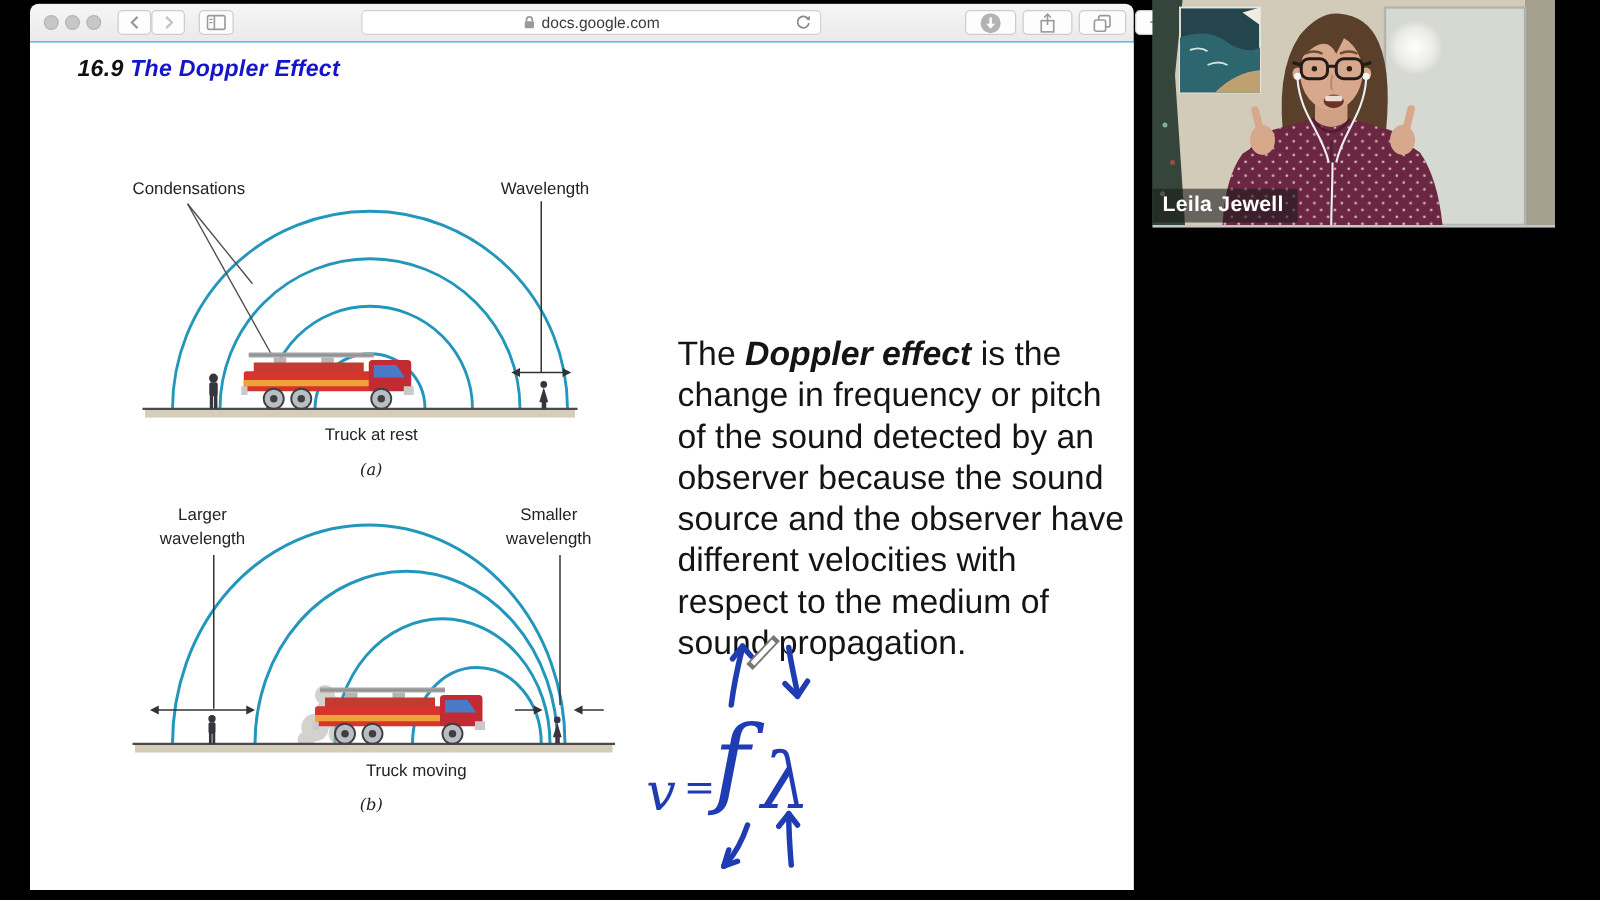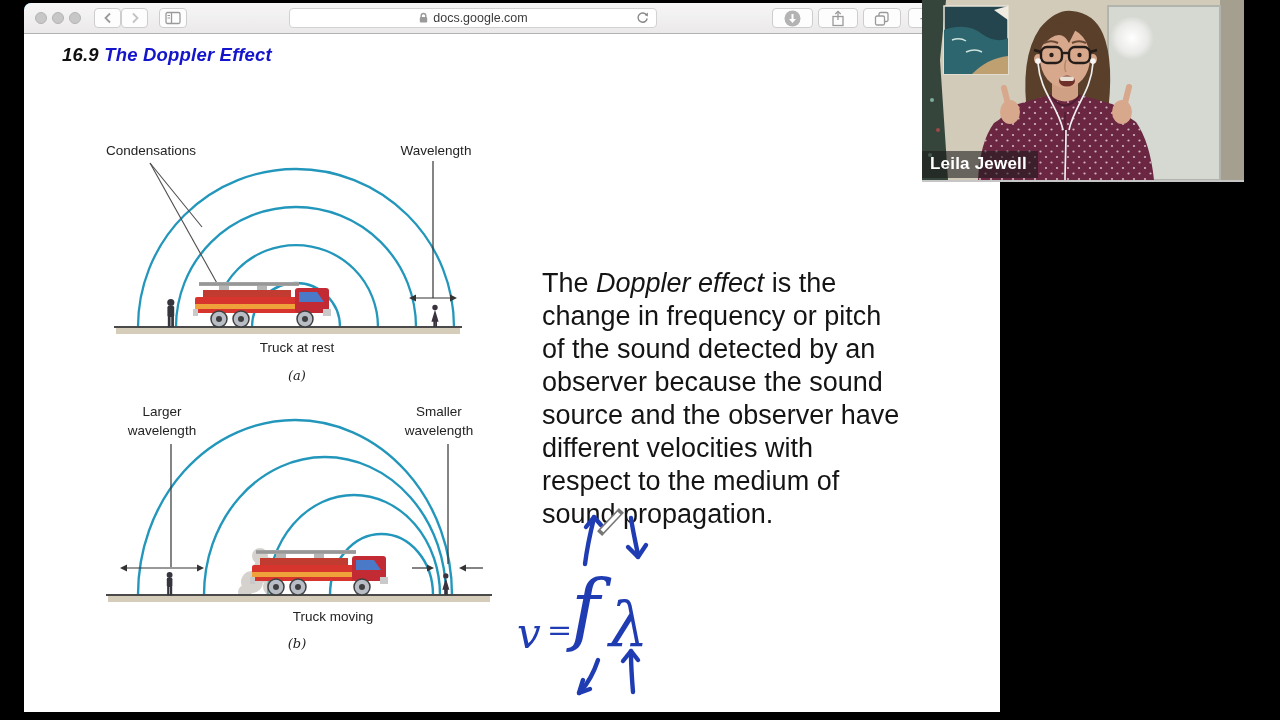--- a/index.html
+++ b/index.html
@@ -1,20 +1,20 @@
 <!DOCTYPE html>
 <html><head>
 <meta charset="utf-8">
 <style>
   html,body{margin:0;padding:0;}
   body{width:1280px;height:720px;background:#000;position:relative;overflow:hidden;
        font-family:"Liberation Sans",sans-serif;}
 
   
-  .window{position:absolute;left:24px;top:3px;width:976px;height:709px;background:#0ea5e9;
+  .window{position:absolute;left:24px;top:3px;width:883px;height:709px;background:#0ea5e9;
           border-radius:7px 7px 0 0;}
   .chrome{position:absolute;top:0;left:0;right:0;height:30px;
           background:linear-gradient(#f7f6f6,#ebe9e9);border-bottom:1px solid #b2b2b2;
           border-radius:7px 7px 0 0;}
   .tl{position:absolute;top:9px;width:12px;height:12px;border-radius:50%;
       background:#c7c7c7;border:1px solid #b4b4b4;box-sizing:border-box;}
   .cbtn{position:absolute;top:5px;height:20px;background:#fdfdfd;border:1px solid #cdcdcd;
         border-radius:4px;display:flex;align-items:center;justify-content:center;box-sizing:border-box;}
   .urlbar{position:absolute;left:265px;top:5px;width:368px;height:20px;background:#fff;
           border:1px solid #d2d2d2;border-radius:4px;display:flex;align-items:center;
@@ -26,21 +26,21 @@
   
   .page{position:absolute;top:31px;left:0;right:0;bottom:0;background:#fff;overflow:hidden;padding-left:28px;}
   .slide-title{position:absolute;left:38px;top:10px;font-size:18.5px;font-weight:bold;
                font-style:italic;letter-spacing:.2px;}
   .slide-title .num{color:#111;}
   .slide-title .blue{color:#1414cc;}
   .diagA{position:absolute;left:76px;top:97px;}
   .diagB{position:absolute;left:76px;top:358px;}
   .definition{position:absolute;left:518px;top:206px;width:362px;font-size:27px;
               line-height:33px;color:#141414;}
-  .definition .term{font-weight:normal;font-style:italic;}
+  .definition .term{font-weight:bold;font-style:italic;}
   .annotation{position:absolute;left:481px;top:468px;}
   .figlabel{font-family:"DejaVu Serif","Liberation Serif",serif;font-style:italic;font-size:13px;}
   .dlabel{font-size:13.5px;fill:#232323;}
 
   
   .webcam{position:absolute;left:922px;top:0;width:322px;height:180px;background:#14532d;
           z-index:10;overflow:hidden;border-bottom:2px solid #c6c6c6;box-sizing:content-box;}
   .nametag{position:absolute;left:0;bottom:2px;background:rgba(25,25,25,.58);color:#fff;
            font-size:17px;font-weight:bold;padding:3px 11px 4px 8px;letter-spacing:.2px;}
 </style>

